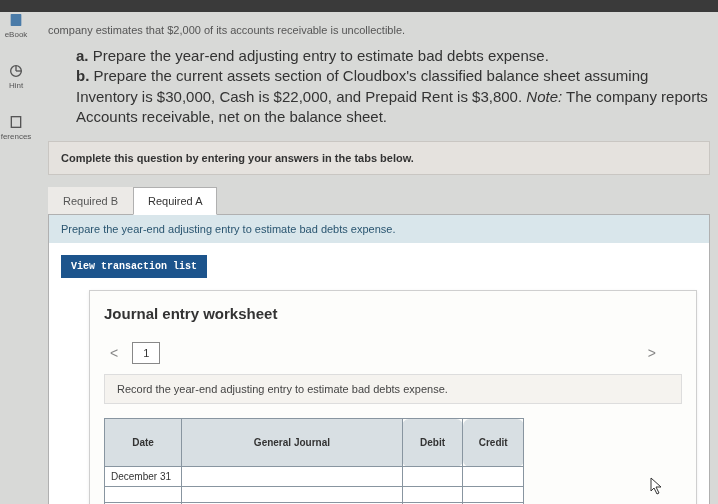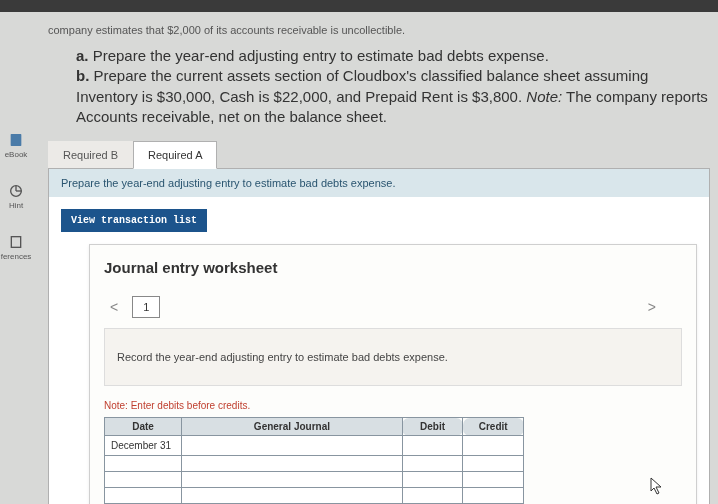--- a/index.html
+++ b/index.html
@@ -19,21 +19,20 @@
     .left-sidebar {
       position: absolute;
       left: 0;
       top: 12px;
       width: 32px;
       height: 492px;
       background: #d8d9d7;
       display: flex;
       flex-direction: column;
       align-items: center;
-      padding-top: 120px;
       gap: 24px;
     }
     .sidebar-item {
       display: flex;
       flex-direction: column;
       align-items: center;
       font-size: 8px;
       color: #555;
       cursor: pointer;
     }
@@ -154,38 +153,38 @@
     .pager-arrow.right { margin-left: auto; margin-right: 20px; }
     .page-box {
       border: 1px solid #888;
       padding: 4px 10px;
       font-size: 11px;
       background: #fff;
     }
     .record-instruction {
       background: #f5f3ef;
       border: 1px solid #ddd;
-      padding: 22px 12px;
+      padding: 8px 12px;
       font-size: 11px;
       color: #444;
       margin-bottom: 14px;
     }
     .note-text {
       color: #c04030;
       font-size: 10px;
       margin-bottom: 6px;
     }
     .journal-table {
       border-collapse: collapse;
       width: 420px;
     }
     .journal-table th {
       background: #d8dfe3;
       border: 1px solid #8895a0;
-      padding: 3px 6px;
+      padding: 18px 6px;
       font-size: 10px;
       font-weight: bold;
       color: #333;
       text-align: center;
     }
     .journal-table td {
       border: 1px solid #8895a0;
       padding: 4px 6px;
       font-size: 10px;
       background: #fff;
@@ -243,20 +242,21 @@
       <span>Prepare the year-end adjusting entry to estimate bad debts expense.</span>
     </div>
     <div class="item-b">
       <span class="bold">b.</span>
       <span>Prepare the current assets section of Cloudbox's classified balance sheet assuming Inventory is $30,000, Cash is $22,000, and Prepaid Rent is $3,800. </span>
       <span class="italic">Note:</span>
       <span> The company reports Accounts receivable, net on the balance sheet.</span>
     </div>
   </div>
 
+  <div class="complete-banner">Complete this question by entering your answers in the tabs below.</div>
 
   <div class="tabs">
     <div class="tab">Required B</div>
     <div class="tab active">Required A</div>
   </div>
 
   <div class="tab-content">
     <div class="tab-instruction">Prepare the year-end adjusting entry to estimate bad debts expense.</div>
     <button class="view-trans-btn">View transaction list</button>
 
@@ -264,21 +264,20 @@
       <div class="worksheet-title">Journal entry worksheet</div>
 
       <div class="pager">
         <span class="pager-arrow">&lt;</span>
         <span class="page-box">1</span>
         <span class="pager-arrow right">&gt;</span>
       </div>
 
       <div class="record-instruction">Record the year-end adjusting entry to estimate bad debts expense.</div>
 
-      <div class="note-text">Note: Enter debits before credits.</div>
 
       <table class="journal-table">
         <thead>
           <tr>
             <th class="date-col">Date</th>
             <th class="gj-col">General Journal</th>
             <th class="amt-col">Debit</th>
             <th class="amt-col">Credit</th>
           </tr>
         </thead>

